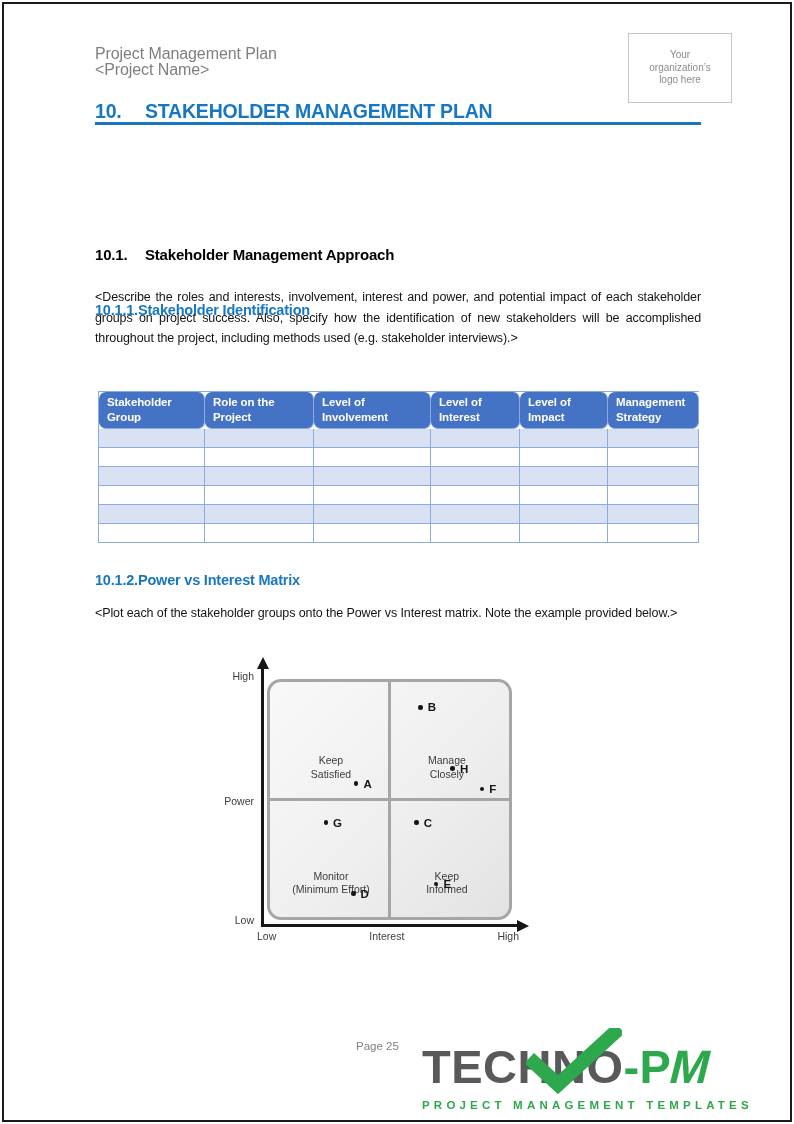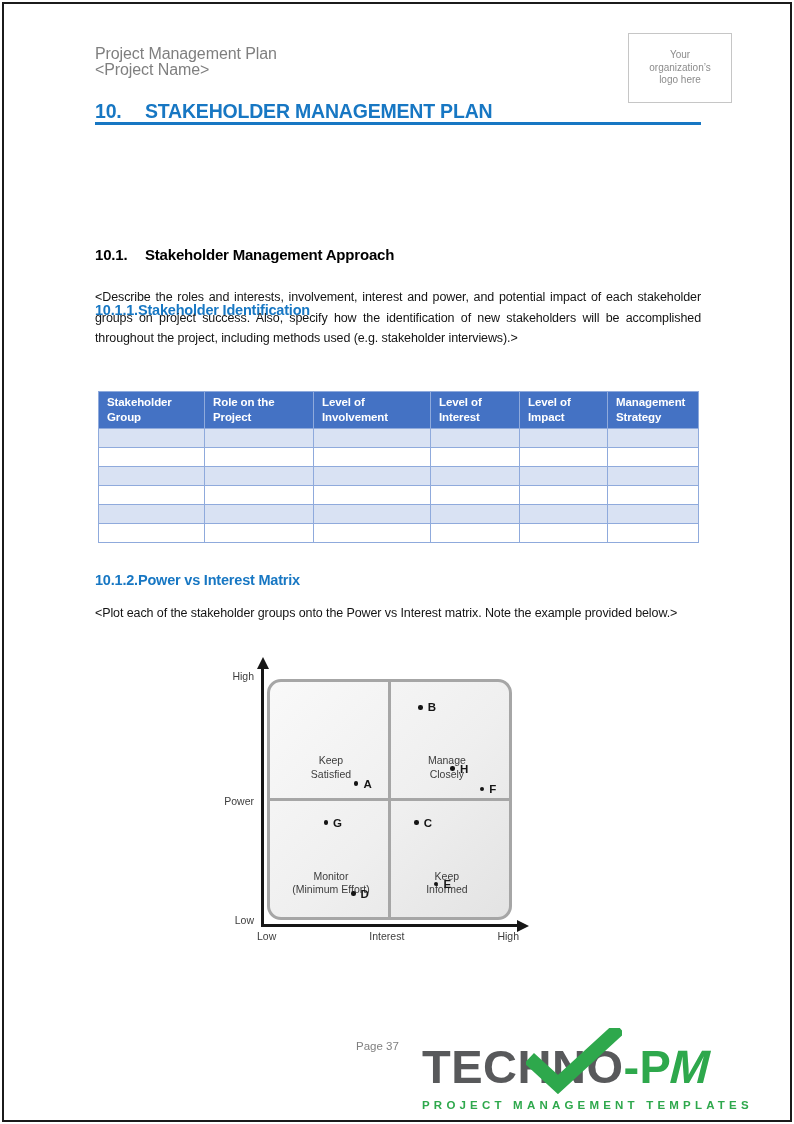--- a/index.html
+++ b/index.html
@@ -50,20 +50,21 @@
     position: absolute; left: 98px; top: 391px; width: 601px;
     border-left: 1px solid #8faadc; border-top: 1px solid #8faadc;
     display: grid;
     grid-template-columns: 106px 109px 117px 89px 88px 91px;
   }
   .stk-table .th {
     background: #4472c4; color: #ffffff; font-weight: bold; font-size: 11.5px; line-height: 14.5px;
     height: 37px; padding: 3px 16px 3px 8px;
     border-right: 1px solid #8faadc; border-bottom: 1px solid #8faadc;
     letter-spacing: -0.1px;
+    border-radius: 7px;
   }
   .stk-table .td {
     height: 19px;
     border-right: 1px solid #8faadc; border-bottom: 1px solid #8faadc;
   }
   .stk-table .row-alt { background: #d9e2f3; }
   .stk-table .row-plain { background: #ffffff; }
 
   
   .matrix { position: absolute; left: 218px; top: 658px; width: 322px; height: 292px; font-size: 10.5px; color: #3d3d3d; }
@@ -238,21 +239,21 @@
           <span class="dot"></span>
           <span>G</span>
         </div>
         <div class="mx-point" style="left: 75.5%; top: 36.9%;">
           <span class="dot"></span>
           <span>H</span>
         </div>
       </div>
   </div>
 
-  <div class="page-num">Page 37</div>
+  <div class="page-num">Page 25</div>
   <div class="brand">
     <div class="brand-word">
       <span>TECHNO</span><span class="green">-P</span><span class="green m-skew">M</span>
       <svg class="brand-check" viewBox="0 0 100 70" aria-hidden="true">
         <polyline points="8,37 33,60 93,5" fill="none" stroke="#2ea84c" stroke-width="15" stroke-linecap="square"></polyline>
       </svg>
     </div>
     <div class="brand-tagline">PROJECT MANAGEMENT TEMPLATES</div>
   </div>
 </div>

